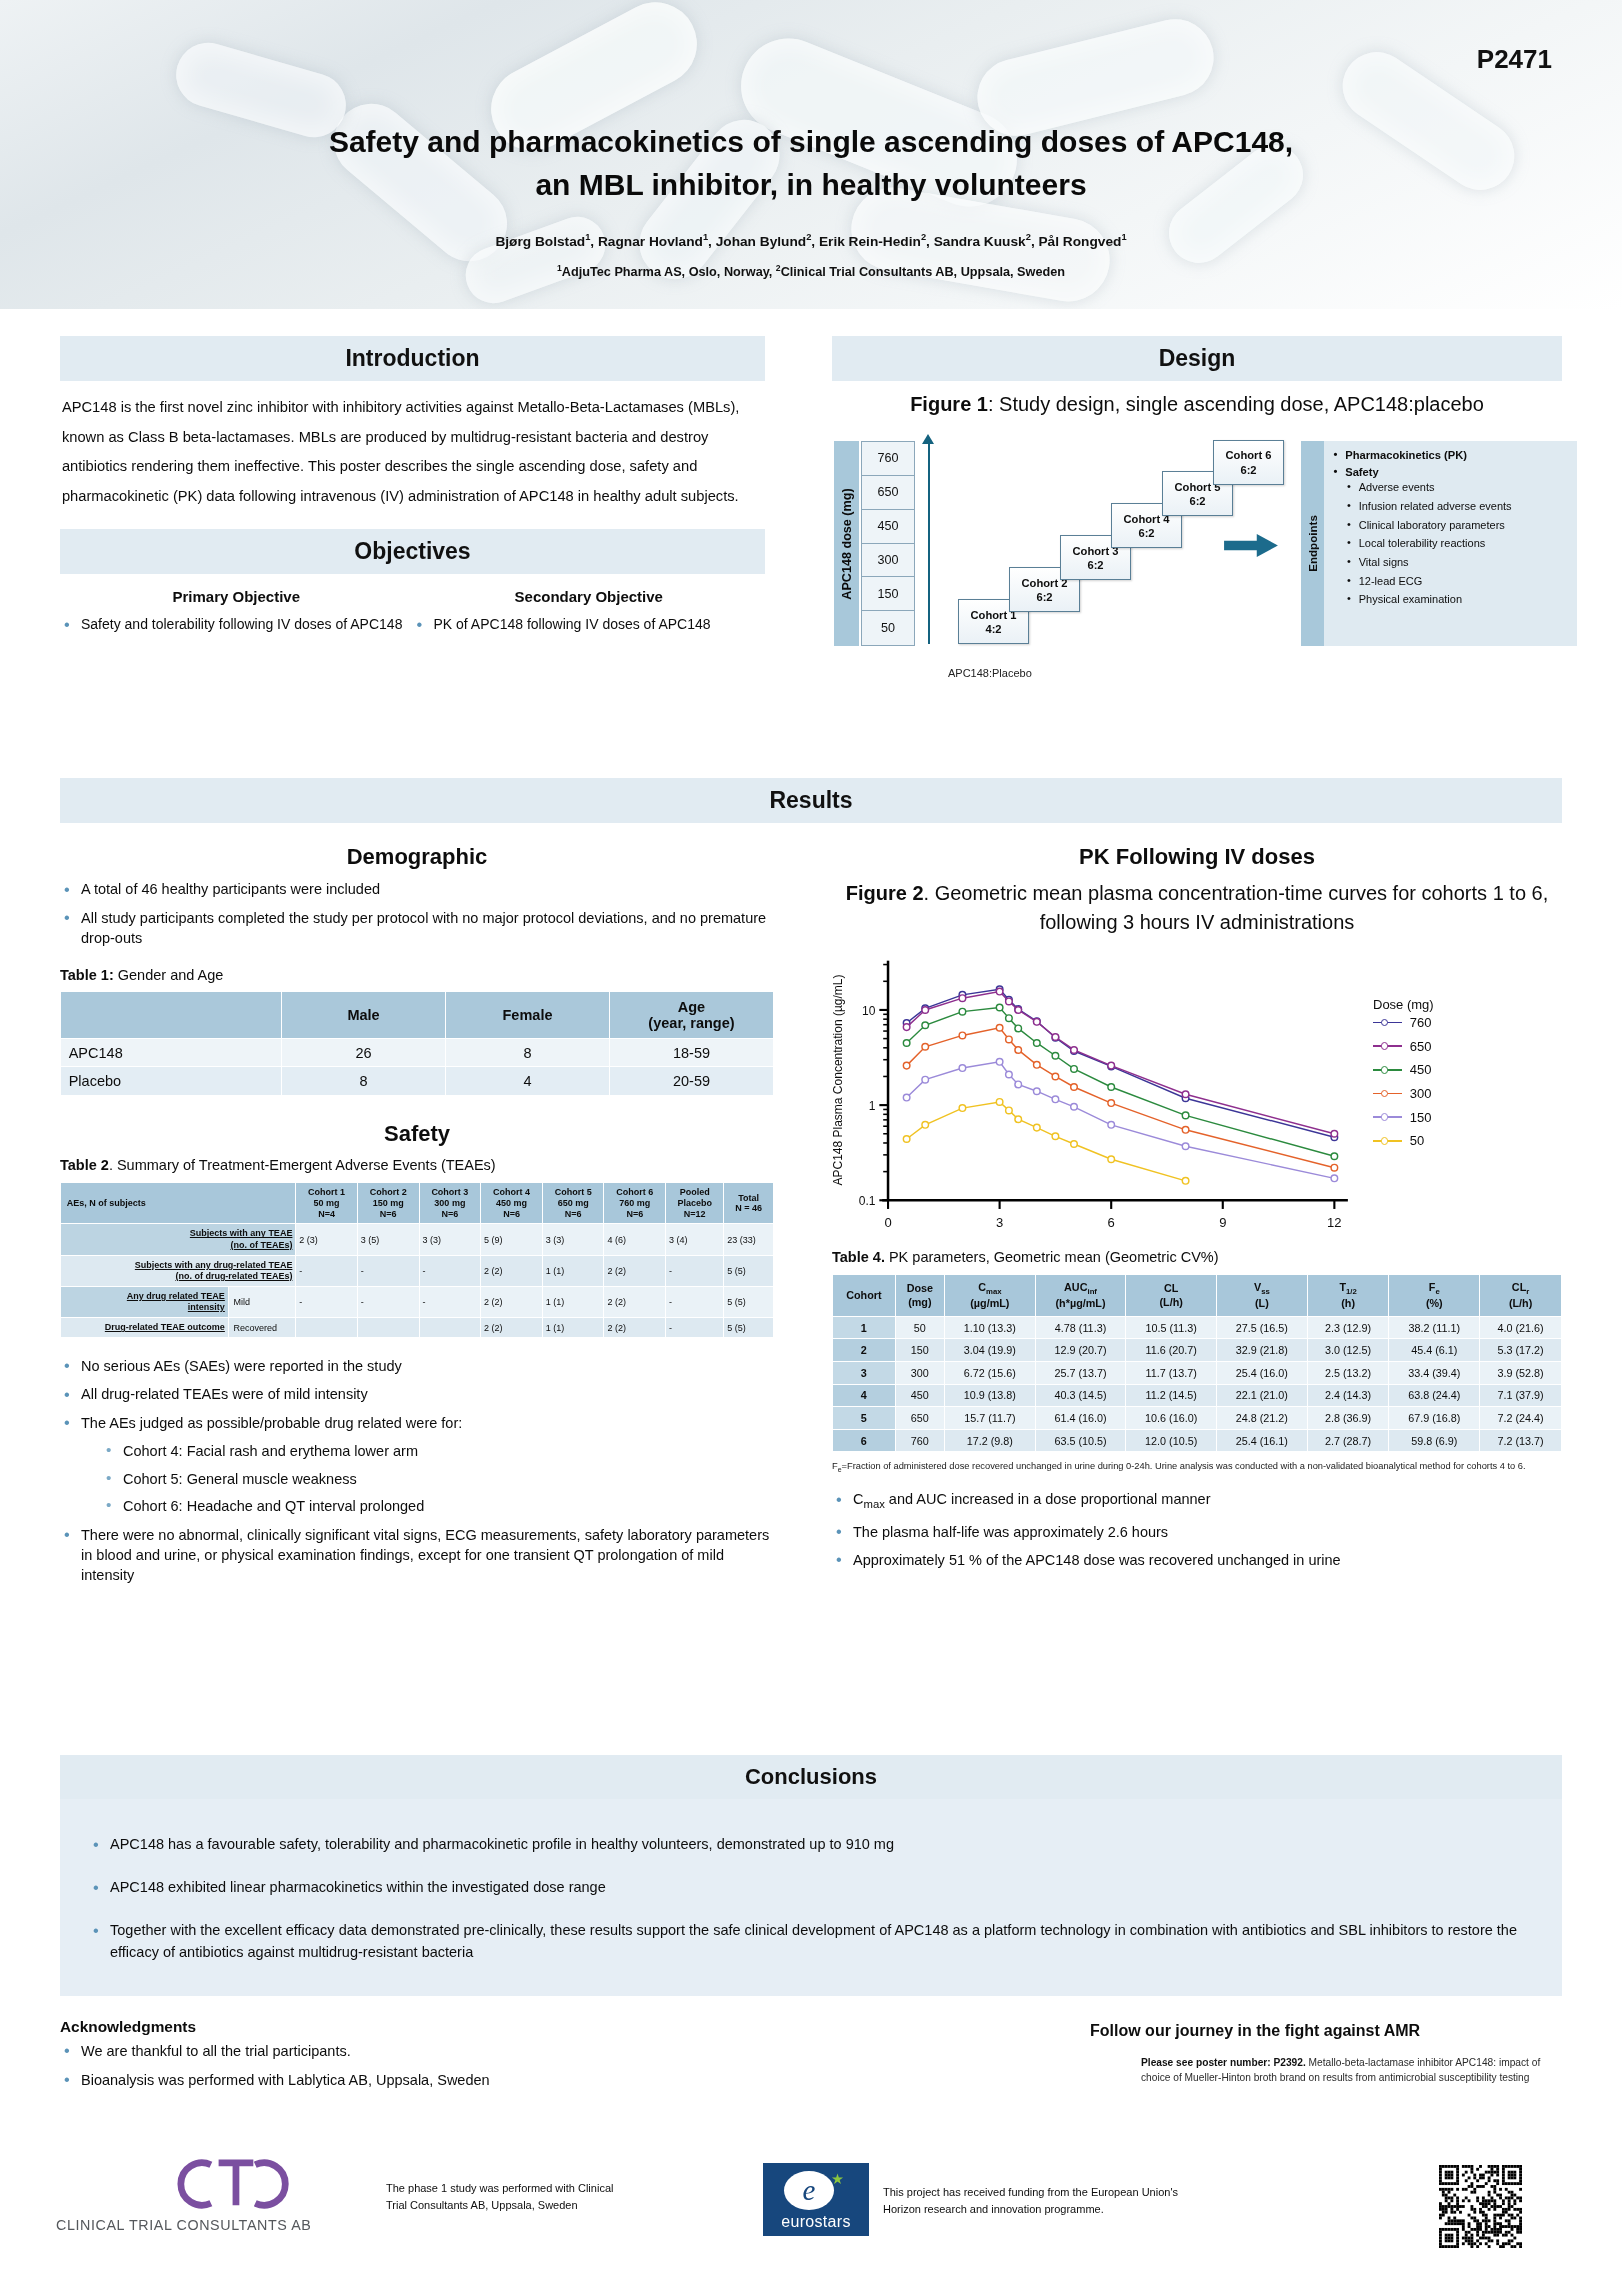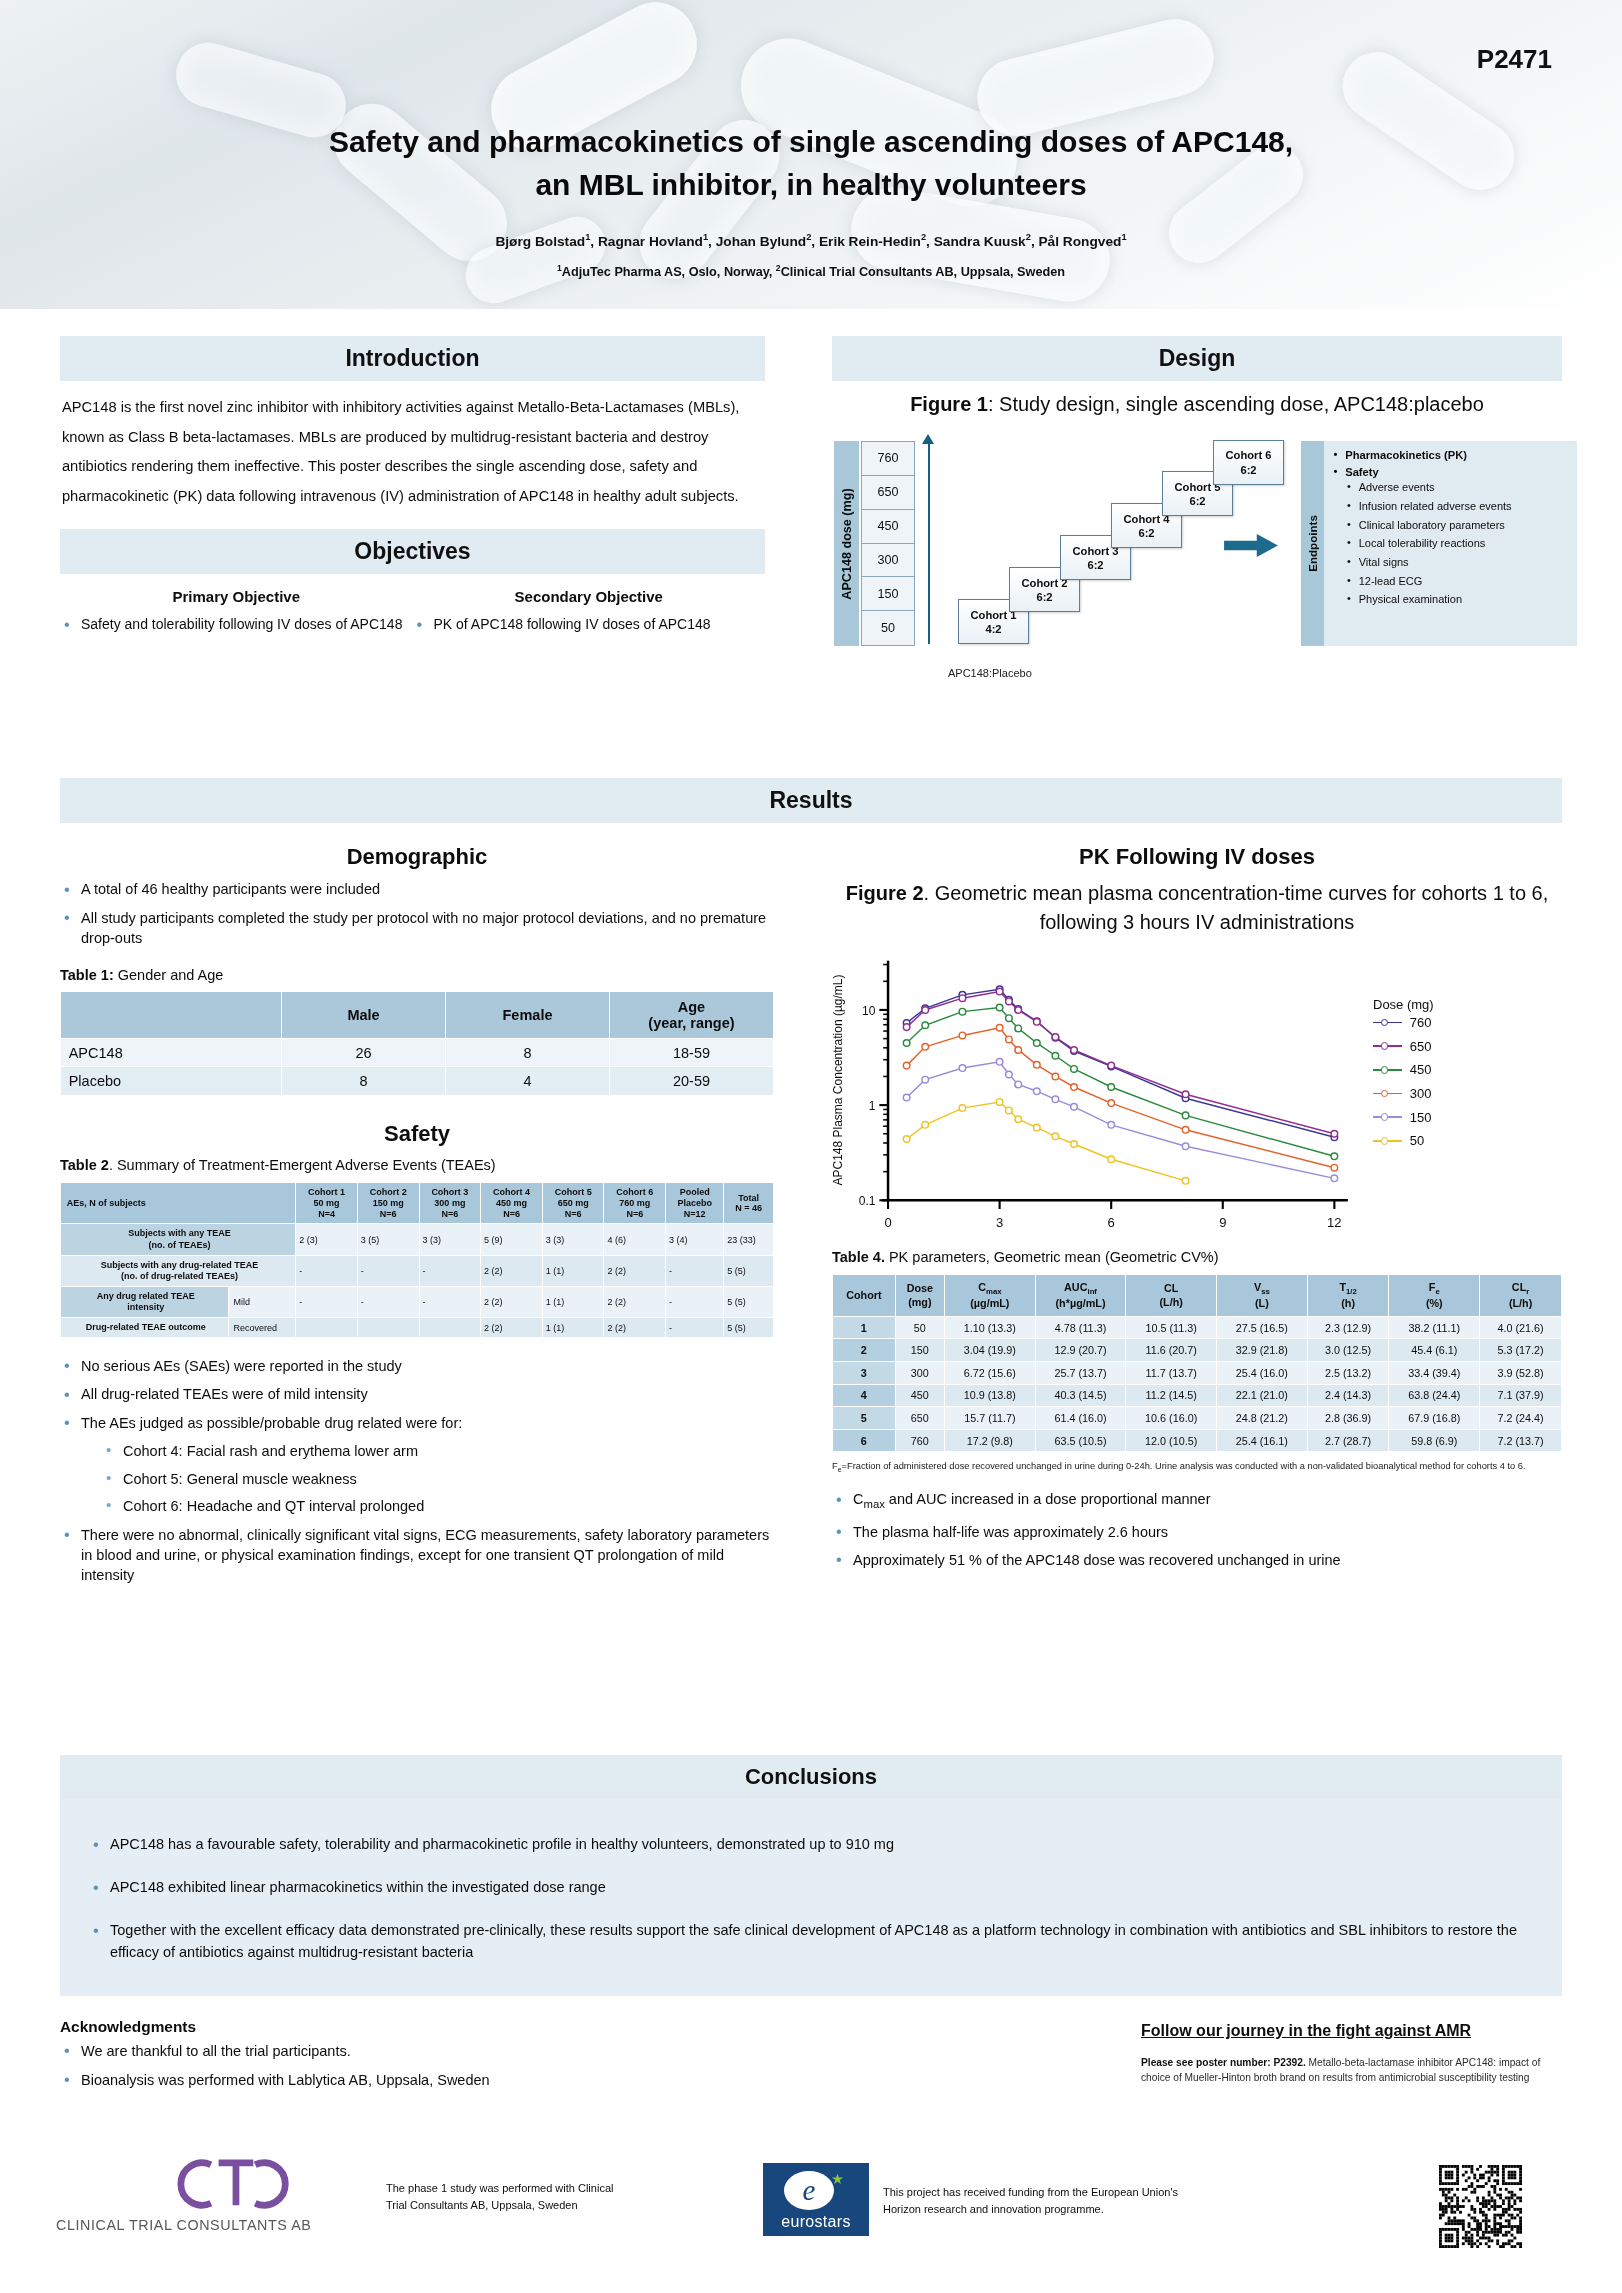--- a/index.html
+++ b/index.html
@@ -114,21 +114,21 @@
   .t1 td { padding:5.8px; text-align:center; border:1px solid #ffffff; background:#eef4f8; }
   .t1 td.rowhead { text-align:left; padding-left:7.7px; }
   .t1 tbody tr:nth-child(2) td { background:#e3edf4; }
   .tcap { font-size:14.5px; margin-top:19.3px; margin-bottom:1.9px; }
   .tcap b { font-weight:700; }
 
   .t2 { font-size:9px; margin-top:9.7px; border:1px solid #b9cfdd; }
   .t2 th { background:#a8c7da; font-weight:700; padding:3.9px 2.9px; text-align:center; border:1px solid #ffffff; line-height:1.2; }
   .t2 th.lead { text-align:left; padding-left:5.8px; }
   .t2 td { padding:3.9px 2.9px; text-align:left; border:1px solid #ffffff; background:#eaf2f7; }
-  .t2 td.lbl { text-align:center; background:#bcd4e2; font-weight:700; padding-left:5.8px; line-height:1.25; }
+  .t2 td.lbl { text-align:right; background:#bcd4e2; font-weight:700; padding-left:5.8px; line-height:1.25;text-decoration:underline; }
   .t2 td.sub { text-align:left; background:#eaf2f7; padding-left:4.8px; font-weight:400; }
   .t2 tr.alt td { background:#dde9f1; }
   .t2 tr.alt td.sub { background:#dde9f1; }
 
   .t4 { font-size:10.8px; margin-top:9.7px; }
   .t4 th { background:#a8c7da; font-weight:700; padding:5.8px 2.9px; text-align:center; border:1px solid #ffffff; line-height:1.22; }
   .t4 td { padding:4.8px 3.9px; text-align:center; border:1px solid #ffffff; background:#eaf2f7; }
   .t4 td.c { background:#c3d9e6; font-weight:700; }
   .t4 tr.alt td { background:#dde9f1; }
   .t4 tr.alt td.c { background:#b4cfdf; }
@@ -157,21 +157,21 @@
   
   .concl-wrap { position:absolute; left:60px; top:1755px; width:1502px; }
   .concl-body { background:#e6eef5; padding:35px 29px 33px; }
   .concl-body ul.b > li { font-size:14.5px; margin-bottom:21px; line-height:1.5; }
   .concl-body ul.b > li:last-child { margin-bottom:0; }
 
   
   .footer { position:absolute; left:0; top:2018px; width:1622px; height:275px; }
   .ack-h { position:absolute; left:60px; top:0; font-size:15.4px; font-weight:700; }
   .ack-list { position:absolute; left:60px; top:23px; width:599px; font-size:14.5px; }
-  .amr-h { position:absolute; left:1141px; top:3.9px; font-size:16px; font-weight:700;text-decoration:underline; }
+  .amr-h { position:absolute; left:1090px; top:3.9px; font-size:16px; font-weight:700; }
   .amr-p { position:absolute; left:1141px; top:37px; width:406px; font-size:10.2px; line-height:1.48; color:#2b2b2b; }
   .amr-p b { font-weight:700; color:#111; }
 
   .ctc-logo { position:absolute; left:172px; top:139px; width:126px; height:54px; }
   .ctc-name { position:absolute; left:56px; top:199px; font-size:14.3px; letter-spacing:0.6px; color:#55585c; }
   .ctc-txt { position:absolute; left:386px; top:162px; width:241px; font-size:11px; line-height:1.5; }
 
   .euro { position:absolute; left:763px; top:145px; width:106px; height:73px; background:#17477d; }
   .euro-e { position:absolute; left:21px; top:7.7px; width:50px; height:39px; border-radius:50%;
             background:#fff; display:flex; align-items:center; justify-content:center; }

